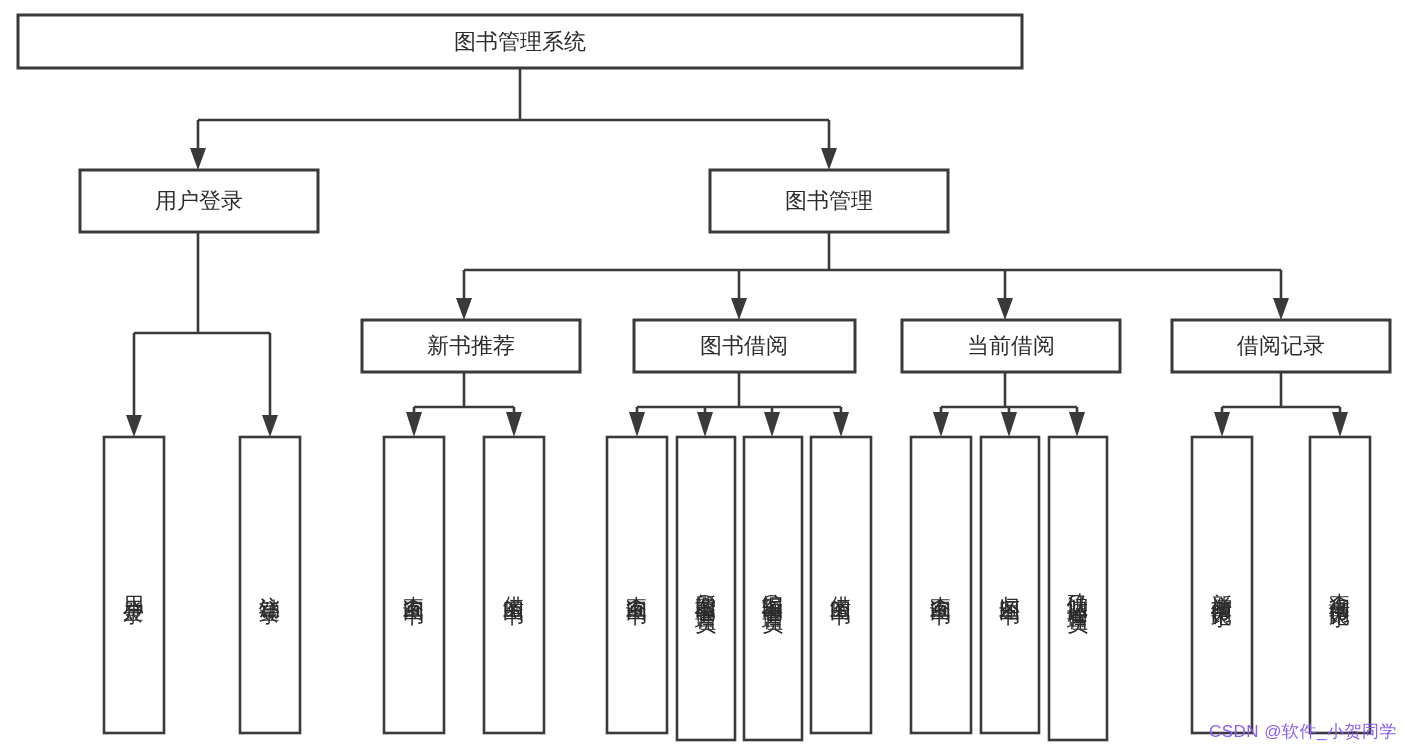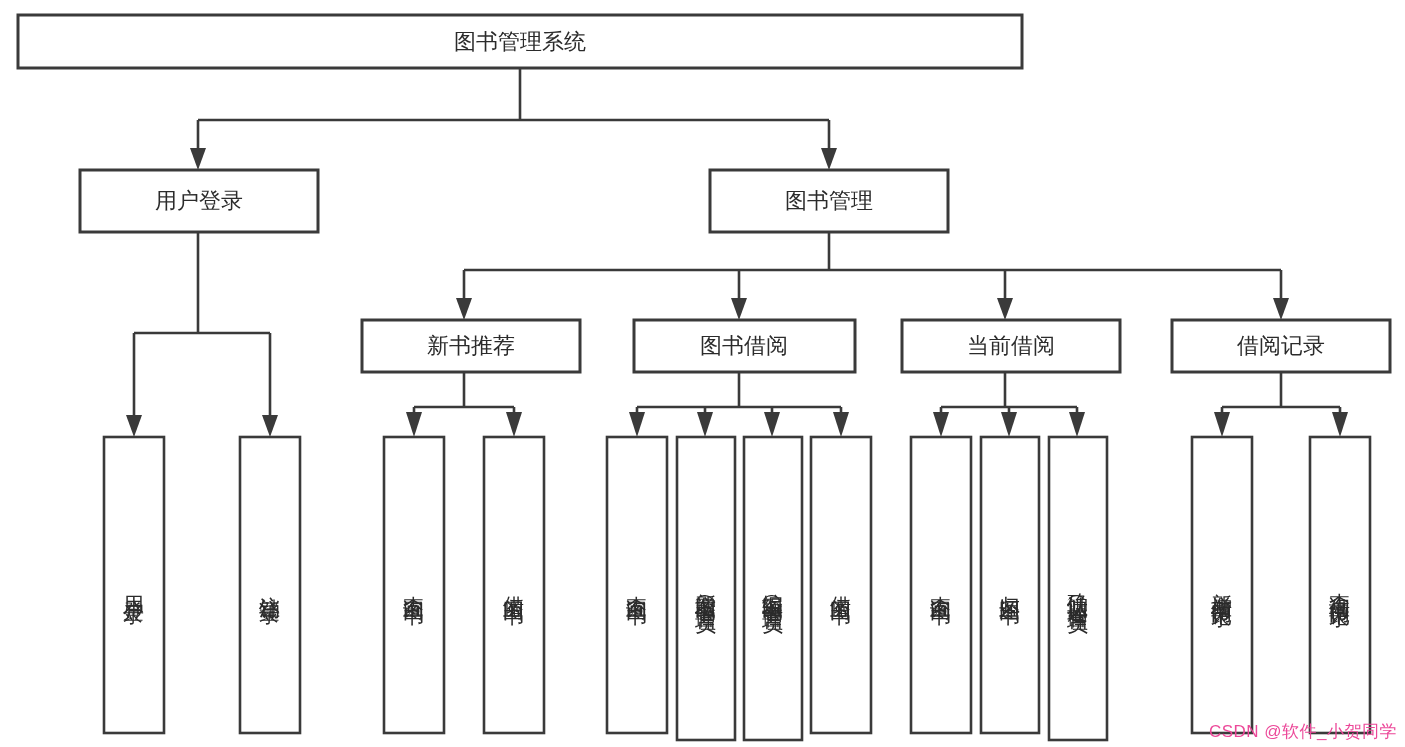--- a/index.html
+++ b/index.html
@@ -66,21 +66,21 @@
     text-align: center;
     white-space: nowrap;
     pointer-events: none;
   }
   .watermark {
     position: absolute;
     right: 8px;
     bottom: 4px;
     font-family: "Liberation Sans", "DejaVu Sans", sans-serif;
     font-size: 17px;
-    color: #ec4899;
+    color: #8b5cf6;
     white-space: nowrap;
     letter-spacing: 0.5px;
   }
 </style>
 </head>
 <body>
 
 <div id="diagram-root">
 
   <svg class="flow" viewBox="0 0 1405 747" xmlns="http://www.w3.org/2000/svg">

